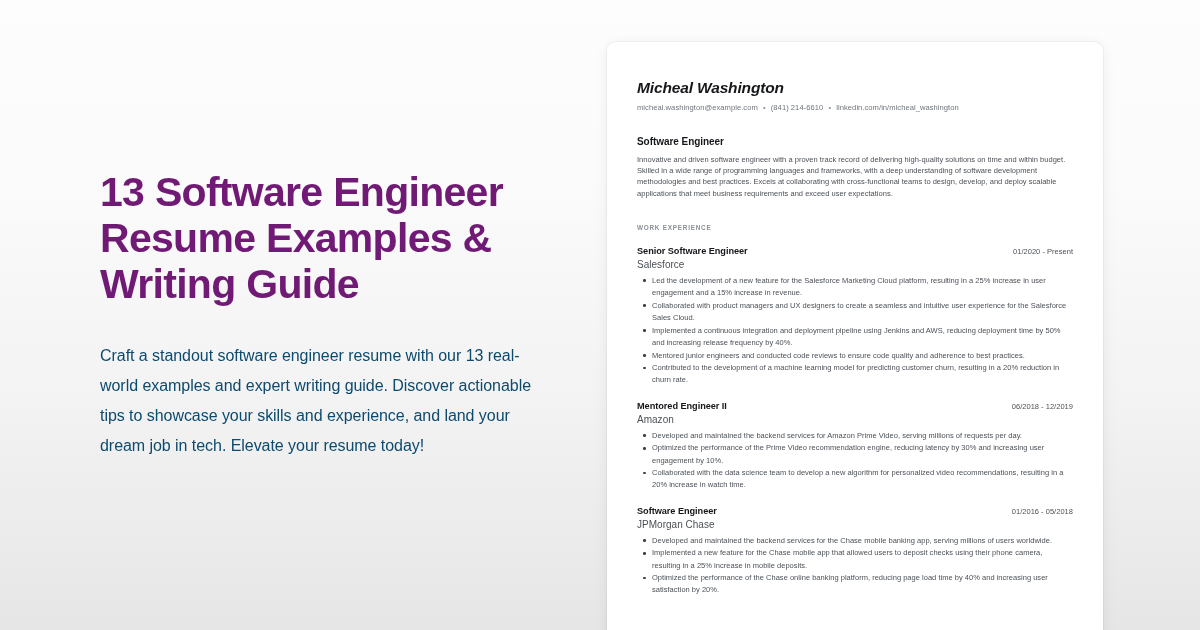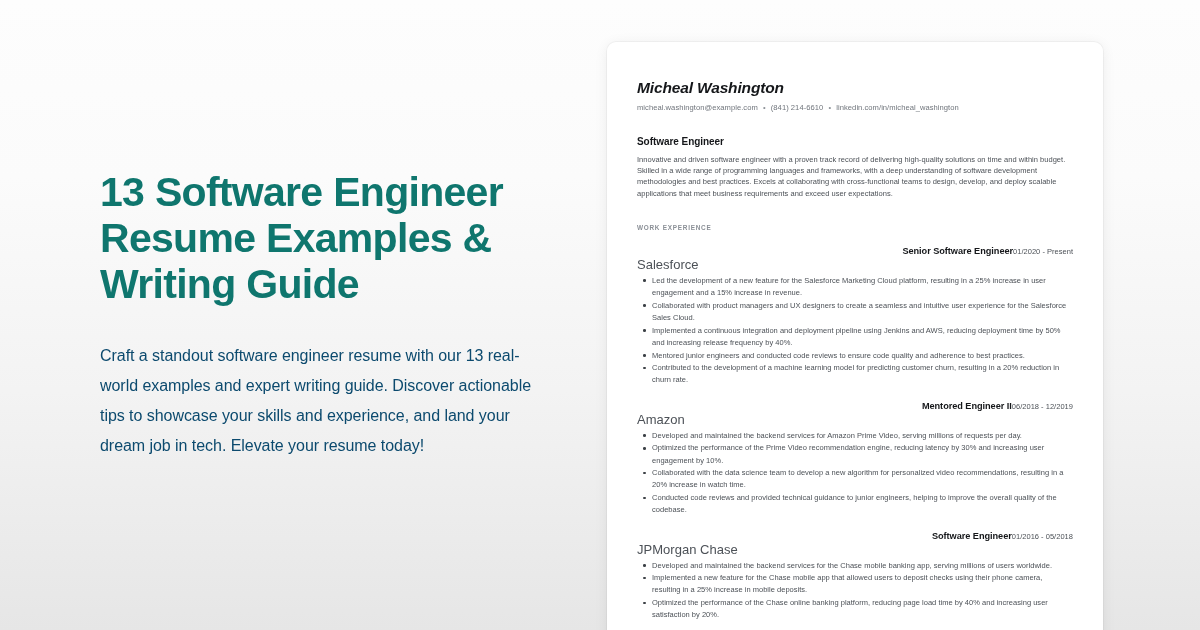--- a/index.html
+++ b/index.html
@@ -26,21 +26,21 @@
     display: flex;
     flex-direction: column;
     justify-content: center;
   }
 
   .headline {
     font-size: 41px;
     line-height: 46px;
     font-weight: 700;
     letter-spacing: -0.7px;
-    color: #0f766e;
+    color: #701a75;
     margin-bottom: 34px;
     max-width: 440px;
   }
 
   .subhead {
     font-size: 16px;
     line-height: 30px;
     color: #0c4a6e;
     font-weight: 400;
     max-width: 452px;
@@ -106,42 +106,42 @@
     margin-top: 24px;
     text-transform: uppercase;
     line-height: 9px;
   }
 
   .job { margin-top: 13px; }
   .job:first-of-type { margin-top: 12px; }
 
   .job-row {
     display: flex;
-    justify-content: flex-end;
+    justify-content: space-between;
     align-items: baseline;
   }
 
   .job-title {
     font-size: 9.2px;
     font-weight: 700;
     color: #15171a;
     letter-spacing: -0.05px;
     line-height: 13px;
   }
 
   .job-date {
     font-size: 7.5px;
     color: #4c5157;
     letter-spacing: 0.02px;
     white-space: nowrap;
     line-height: 13px;
   }
 
   .job-company {
-    font-size: 13px;
+    font-size: 10px;
     color: #4c5157;
     margin-top: 1px;
     line-height: 11px;
     letter-spacing: 0.02px;
   }
 
   .job-bullets {
     list-style: none;
     margin-top: 5px;
   }
@@ -211,21 +211,20 @@
   <div class="job">
     <div class="job-row">
       <span class="job-title">Mentored Engineer II</span>
       <span class="job-date">06/2018 - 12/2019</span>
     </div>
     <div class="job-company">Amazon</div>
     <ul class="job-bullets">
       <li>Developed and maintained the backend services for Amazon Prime Video, serving millions of requests per day.</li>
       <li>Optimized the performance of the Prime Video recommendation engine, reducing latency by 30% and increasing user engagement by 10%.</li>
       <li>Collaborated with the data science team to develop a new algorithm for personalized video recommendations, resulting in a 20% increase in watch time.</li>
-      <li>Conducted code reviews and provided technical guidance to junior engineers, helping to improve the overall quality of the codebase.</li>
     </ul>
   </div>
 
   <div class="job">
     <div class="job-row">
       <span class="job-title">Software Engineer</span>
       <span class="job-date">01/2016 - 05/2018</span>
     </div>
     <div class="job-company">JPMorgan Chase</div>
     <ul class="job-bullets">

